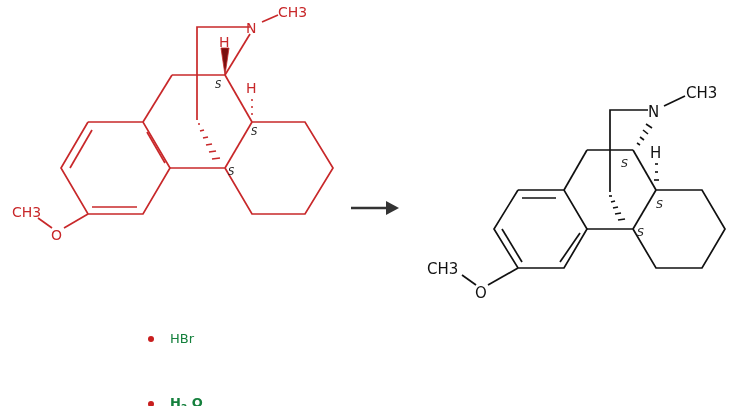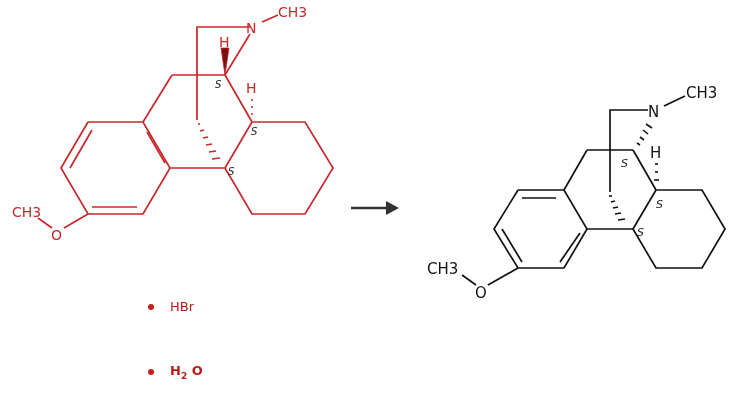--- a/index.html
+++ b/index.html
@@ -1,19 +1,19 @@
 <!DOCTYPE html>
 <html><head>
 <meta charset="utf-8">
 <style>
   html, body { margin:0; padding:0; background:#ffffff; }
   body { width:737px; height:406px; overflow:hidden; position:relative; font-family:"DejaVu Sans", sans-serif; }
   svg { position:absolute; left:0; top:0; }
   .lbl { font-family:"DejaVu Sans", sans-serif; }
-  .reagent { position:absolute; font-family:"DejaVu Sans", sans-serif; font-size:13px; color:#b91c1c; display:flex; align-items:center; }
+  .reagent { position:absolute; font-family:"DejaVu Sans", sans-serif; font-size:13px; color:#15803d; display:flex; align-items:center;margin-top:32px; }
   .reagent .dot { width:6px; height:6px; border-radius:50%; background:#c81e1e; display:inline-block; margin-right:16px; }
   .reagent sub { font-size:9px; }
 </style>
 </head>
 <body>
 
 <svg width="737" height="406" viewBox="0 0 737 406">
 
   <g stroke="#c8282a" stroke-width="1.7" fill="none">
 

